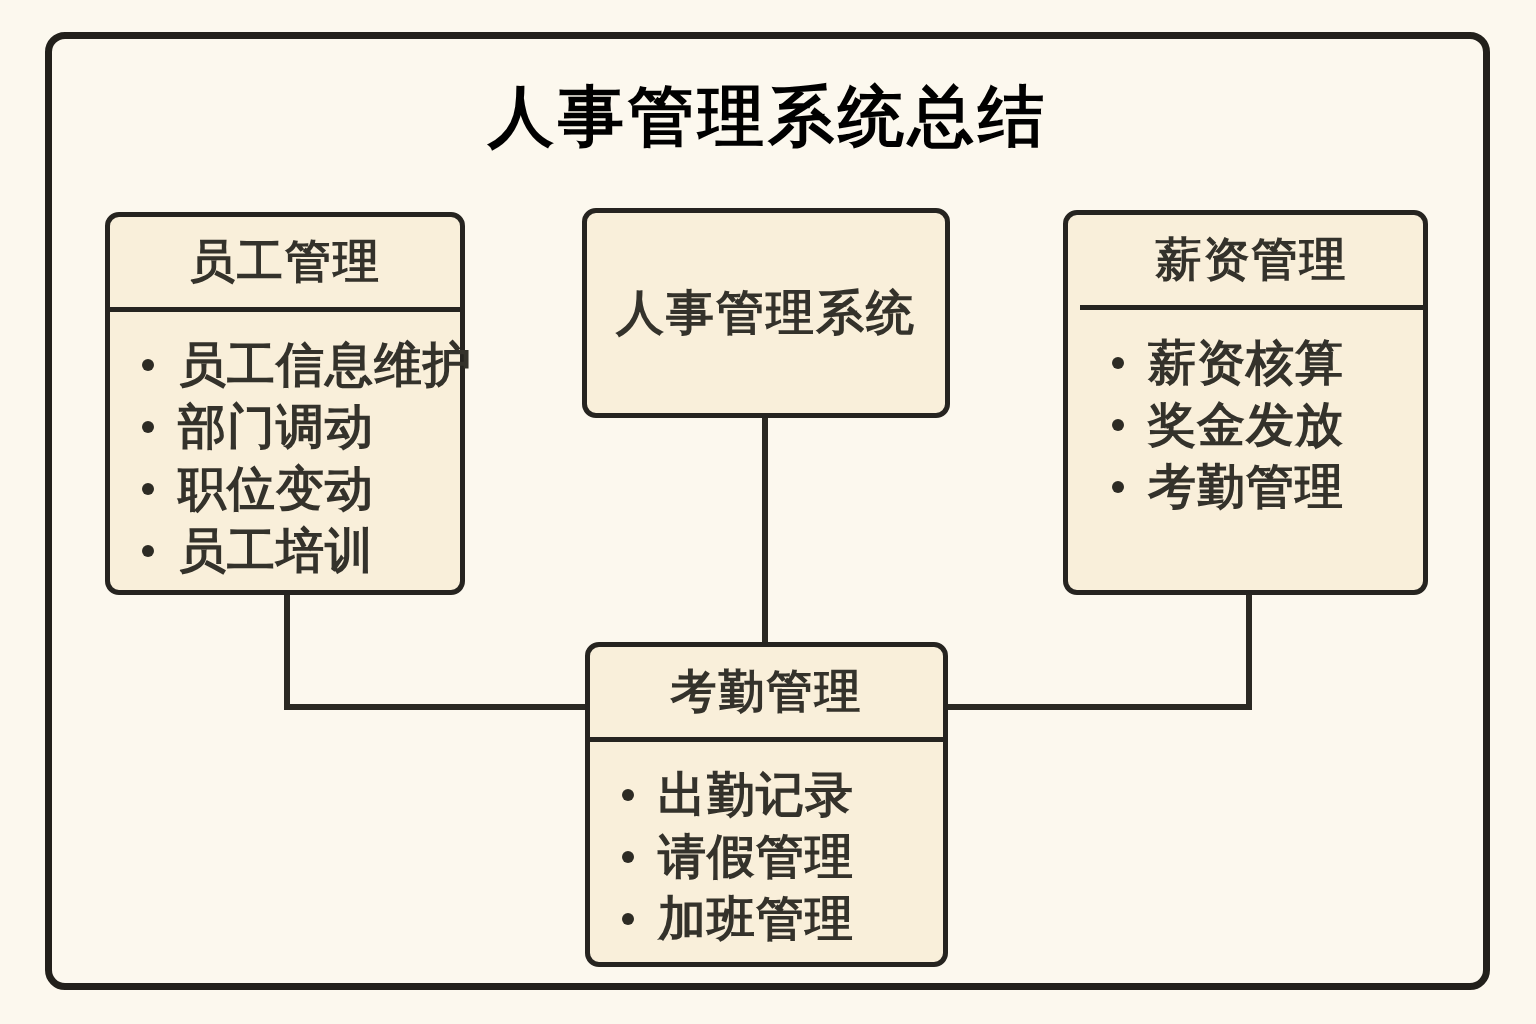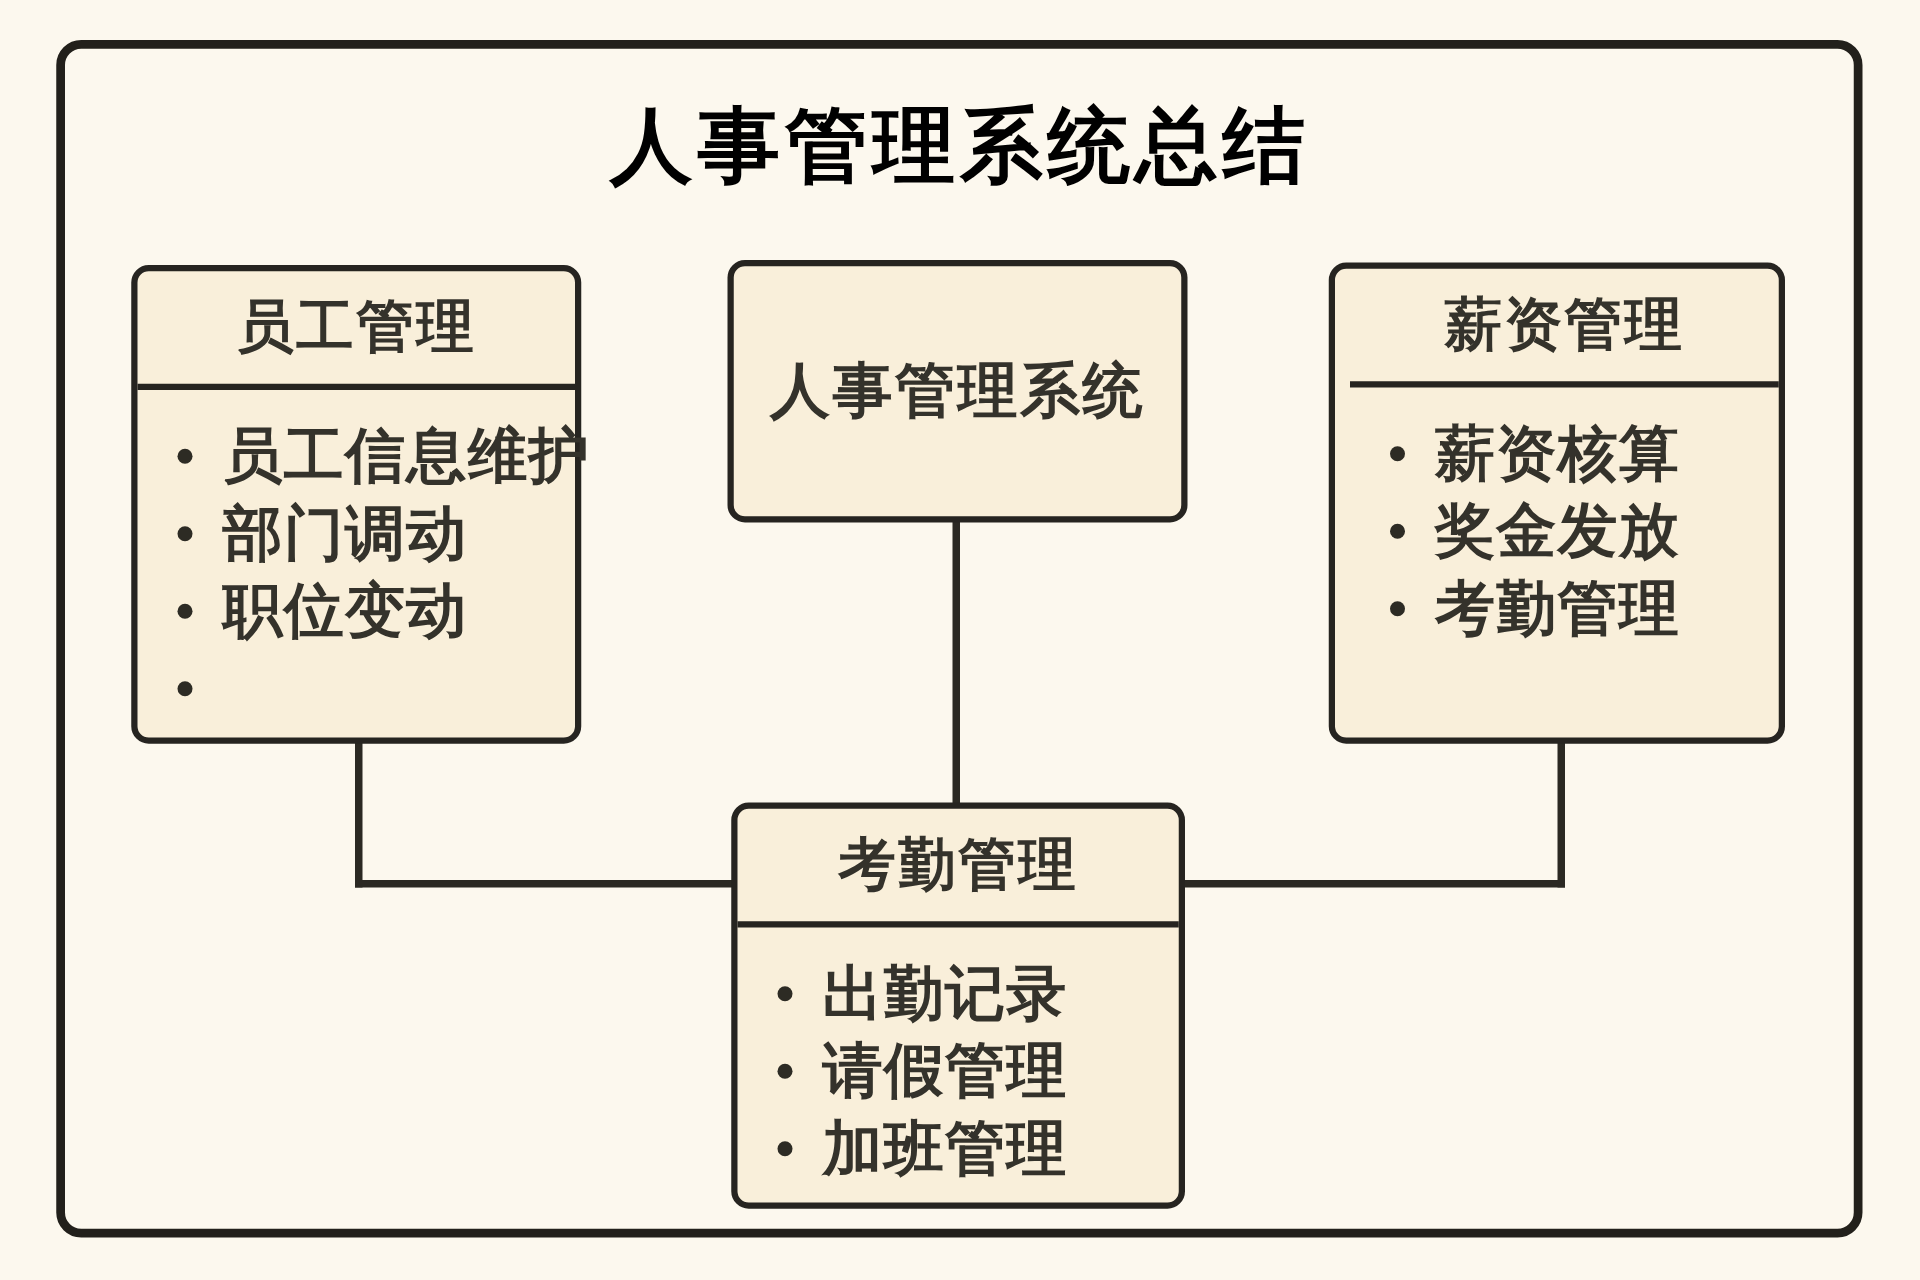--- a/index.html
+++ b/index.html
@@ -137,20 +137,21 @@
       <div class="bullet-row">
         <span class="bullet-dot"></span>
         <span class="bullet-label">部门调动</span>
       </div>
       <div class="bullet-row">
         <span class="bullet-dot"></span>
         <span class="bullet-label">职位变动</span>
       </div>
       <div class="bullet-row">
         <span class="bullet-dot"></span>
+        <span class="bullet-label">员工培训</span>
       </div>
     </div>
   </div>
 
   <div class="node node-salary">
     <div class="node-header">薪资管理</div>
     <div class="node-body">
       <div class="bullet-row">
         <span class="bullet-dot"></span>
         <span class="bullet-label">薪资核算</span>

